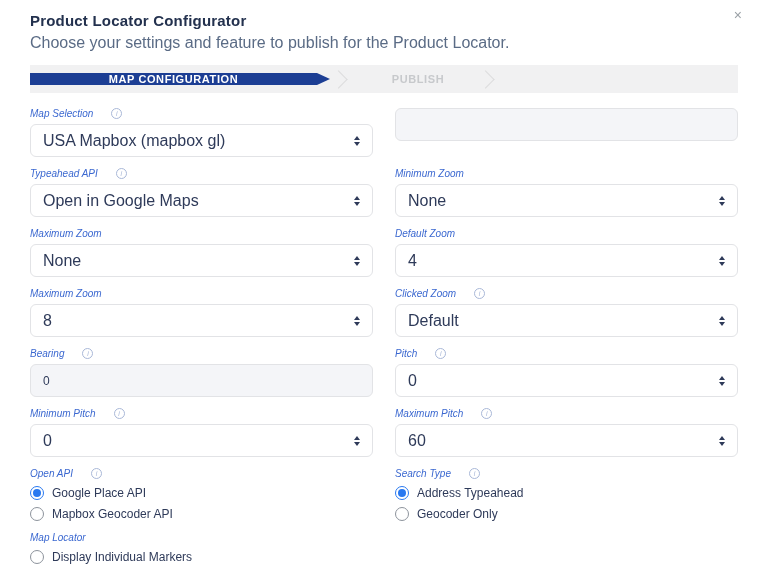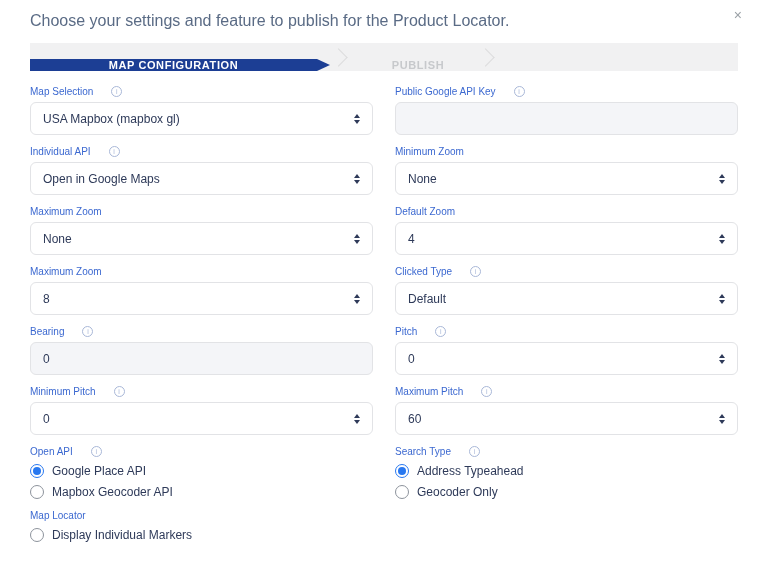--- a/index.html
+++ b/index.html
@@ -15,49 +15,49 @@
 
   .close-btn {
     position: absolute; top: 8px; right: 26px;
     color: #9aa0a6; font-size: 14px; line-height: 14px; cursor: pointer;
   }
 
   .title { font-size: 15px; font-weight: bold; color: #23314e; margin-bottom: 5px; letter-spacing: 0.2px; }
   .subtitle { font-size: 16px; color: #5a6b85; margin-bottom: 13px; }
 
   
-  .tabbar { display: flex; align-items: flex-end; height: 28px; background: #f1f1f2; margin-bottom: 15px; }
+  .tabbar { display: flex; align-items: center; height: 28px; background: #f1f1f2; margin-bottom: 15px; }
   .tab { display: flex; align-items: center; justify-content: center; font-size: 11px; font-weight: bold; letter-spacing: 0.6px; cursor: pointer; }
   .tab.active {
     width: 300px; background: #1c3e94; color: #ffffff;
     clip-path: polygon(0 0, calc(100% - 13px) 0, 100% 50%, calc(100% - 13px) 100%, 0 100%);
     padding-right: 13px;
   }
   .tab.inactive { width: 118px; color: #c7c9cc; }
   .chev {
     width: 13px; height: 13px; align-self: center;
     border-top: 1px solid #dcdcdd; border-right: 1px solid #dcdcdd;
     transform: rotate(45deg); margin: 0 14px 0 2px;
   }
 
   
   .form-grid { display: grid; grid-template-columns: 1fr 1fr; column-gap: 22px; row-gap: 11px; }
   .field-label {
     font-size: 10px; color: #3b68d0; margin-bottom: 5px;
-    display: flex; align-items: center; gap: 18px; height: 11px;
+    display: flex; align-items: center; gap: 18px; height: 11px; font-style: italic;
   }
   .info-icon {
     width: 11px; height: 11px; border: 1px solid #a9b8d8; border-radius: 50%;
     color: #a9b8d8; font-size: 7px; line-height: 9px; text-align: center;
     display: inline-block; flex: 0 0 auto; cursor: pointer;
   }
   .select-box {
     height: 33px; border: 1px solid #e2e3e6; border-radius: 6px; background: #ffffff;
     display: flex; align-items: center; justify-content: space-between;
-    padding: 0 12px; font-size: 12px; color: #2e3a59; cursor: pointer;
+    padding: 0 12px; font-size: 16px; color: #2e3a59; cursor: pointer;
   }
   .stepper { display: flex; flex-direction: column; gap: 2px; }
   .tri-up { width: 0; height: 0; border-left: 3.5px solid transparent; border-right: 3.5px solid transparent; border-bottom: 4.5px solid #2e3a59; }
   .tri-down { width: 0; height: 0; border-left: 3.5px solid transparent; border-right: 3.5px solid transparent; border-top: 4.5px solid #2e3a59; }
   .text-input {
     width: 100%; height: 33px; border: 1px solid #e2e3e6; border-radius: 6px;
     background: #f4f5f8; font-size: 12px; color: #2e3a59; padding: 0 12px;
     font-family: "Liberation Sans", sans-serif; outline: none;
   }
 
@@ -69,20 +69,21 @@
   .radio.unchecked { border: 1px solid #8d939c; }
   .radio-label { color: #2e3a59; }
 </style>
 </head>
 <body>
 
 <span class="close-btn">×</span>
 
 <div class="container">
 
+  <div class="title">Product Locator Configurator</div>
   <div class="subtitle">Choose your settings and feature to publish for the Product Locator.</div>
 
   <div class="tabbar">
     <div class="tab active">MAP CONFIGURATION</div>
     <span class="chev"></span>
     <div class="tab inactive">PUBLISH</div>
     <span class="chev"></span>
   </div>
 
   <div class="form-grid">
@@ -95,30 +96,26 @@
       <div class="select-box">
         <span>USA Mapbox (mapbox gl)</span>
         <span class="stepper">
             <span class="tri-up"></span>
             <span class="tri-down"></span>
           </span>
       </div>
     </div>
 
     <div>
-      <div class="field-label">
-        <span>Public Google API Key</span>
-        <span class="info-icon">i</span>
-      </div>
       <input class="text-input" type="text" value="" style="">
     </div>
 
     <div>
       <div class="field-label">
-        <span>Individual API</span>
+        <span>Typeahead API</span>
         <span class="info-icon">i</span>
       </div>
       <div class="select-box">
         <span>Open in Google Maps</span>
         <span class="stepper">
             <span class="tri-up"></span>
             <span class="tri-down"></span>
           </span>
       </div>
     </div>
@@ -170,21 +167,21 @@
         <span>8</span>
         <span class="stepper">
             <span class="tri-up"></span>
             <span class="tri-down"></span>
           </span>
       </div>
     </div>
 
     <div>
       <div class="field-label">
-        <span>Clicked Type</span>
+        <span>Clicked Zoom</span>
         <span class="info-icon">i</span>
       </div>
       <div class="select-box">
         <span>Default</span>
         <span class="stepper">
             <span class="tri-up"></span>
             <span class="tri-down"></span>
           </span>
       </div>
     </div>

